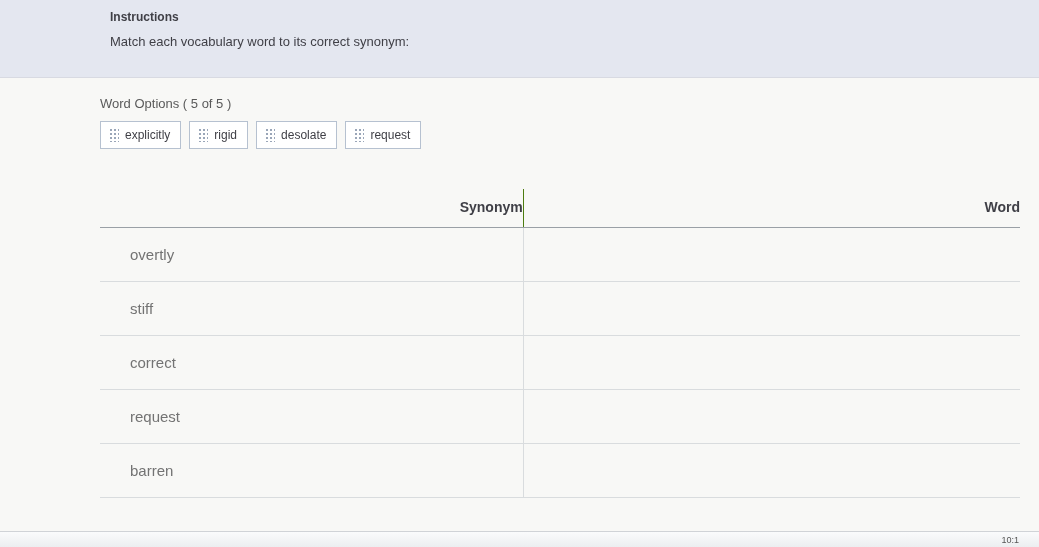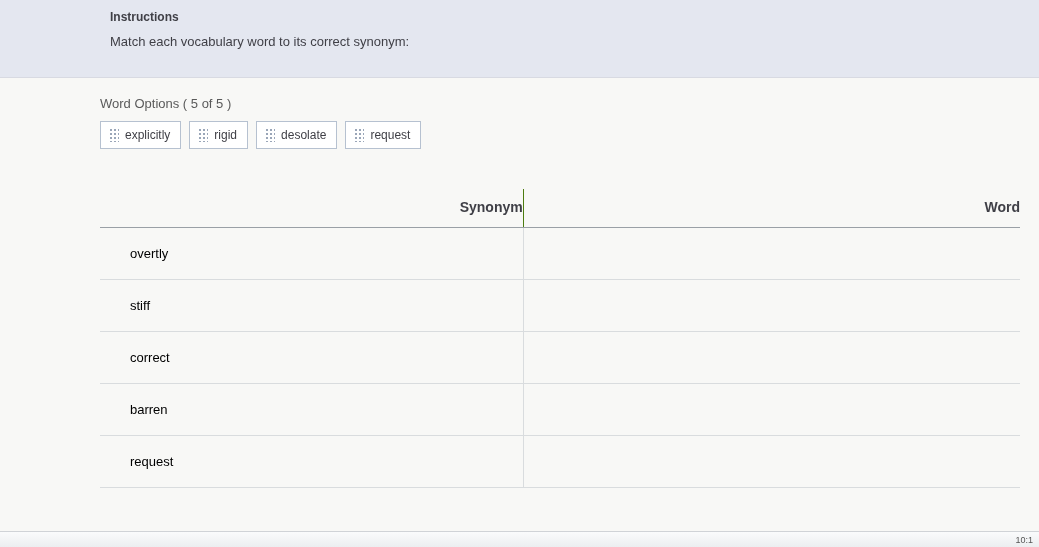--- a/index.html
+++ b/index.html
@@ -74,42 +74,42 @@
     font-weight: 600;
     font-size: 14px;
     color: #3f3f46;
     padding: 10px 0 12px 0;
     border-bottom: 1px solid #9aa0a6;
     text-align: right;
   }
   .match-table td {
     border-bottom: 1px solid #d9dcde;
     padding: 18px 0 18px 30px;
-    font-size: 13px;
-    color: #000000;
+    font-size: 15px;
+    color: #737373;
     vertical-align: middle;
   }
   .match-table td.dropzone {
     padding-left: 12px;
     border-left: 1px solid #d9dcde;
   }
   .match-table th + th {
     border-left: 1px solid #4d7c0f;
   }
   .match-table th:first-child { width: 46%; }
   .taskbar {
     position: absolute;
     left: 0; right: 0; bottom: 0;
     height: 16px;
     background: linear-gradient(#fafbfc, #eceef0);
     border-top: 1px solid #d0d3d7;
   }
   .clock {
     position: absolute;
-    right: 6px;
+    right: 20px;
     bottom: 2px;
     font-size: 9px;
     color: #555;
   }
 </style>
 </head>
 <body>
 
 <div class="instructions-panel">
   <div class="instructions-title">Instructions</div>
@@ -153,25 +153,25 @@
       </tr>
       <tr>
         <td>stiff</td>
         <td class="dropzone"></td>
       </tr>
       <tr>
         <td>correct</td>
         <td class="dropzone"></td>
       </tr>
       <tr>
-        <td>barren</td>
+        <td>request</td>
         <td class="dropzone"></td>
       </tr>
       <tr>
-        <td>request</td>
+        <td>barren</td>
         <td class="dropzone"></td>
       </tr>
     </tbody>
   </table>
 
 </div>
 
 <div class="taskbar"></div>
 <div class="clock">10:1</div>
 

